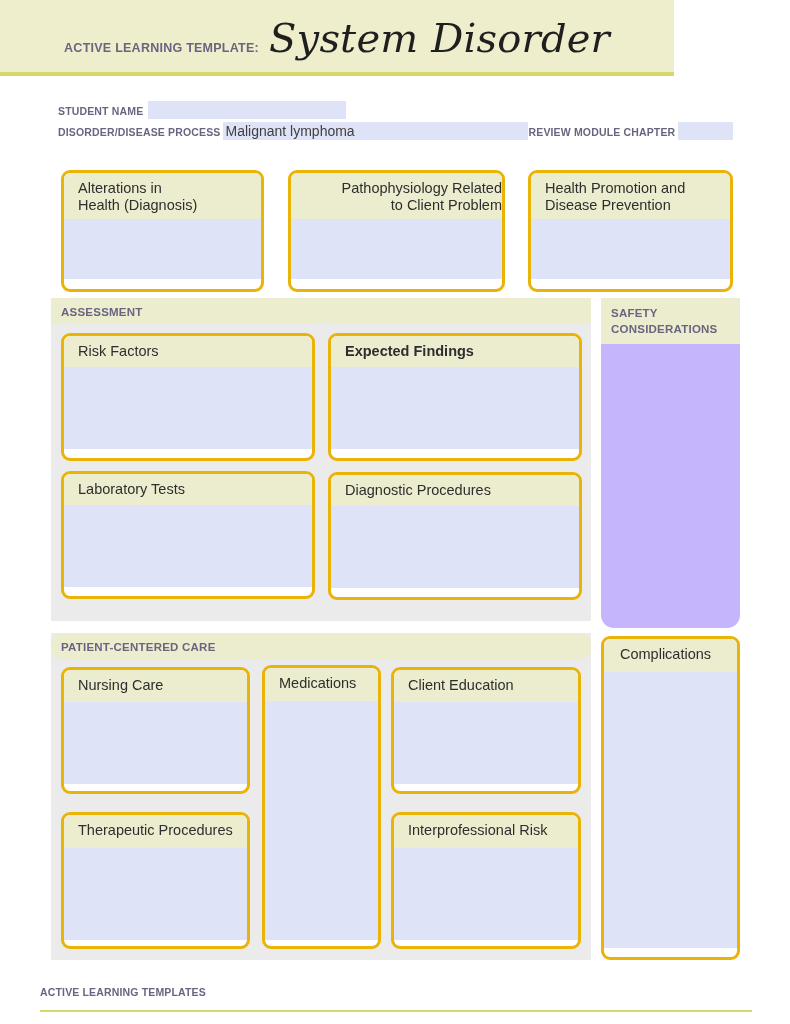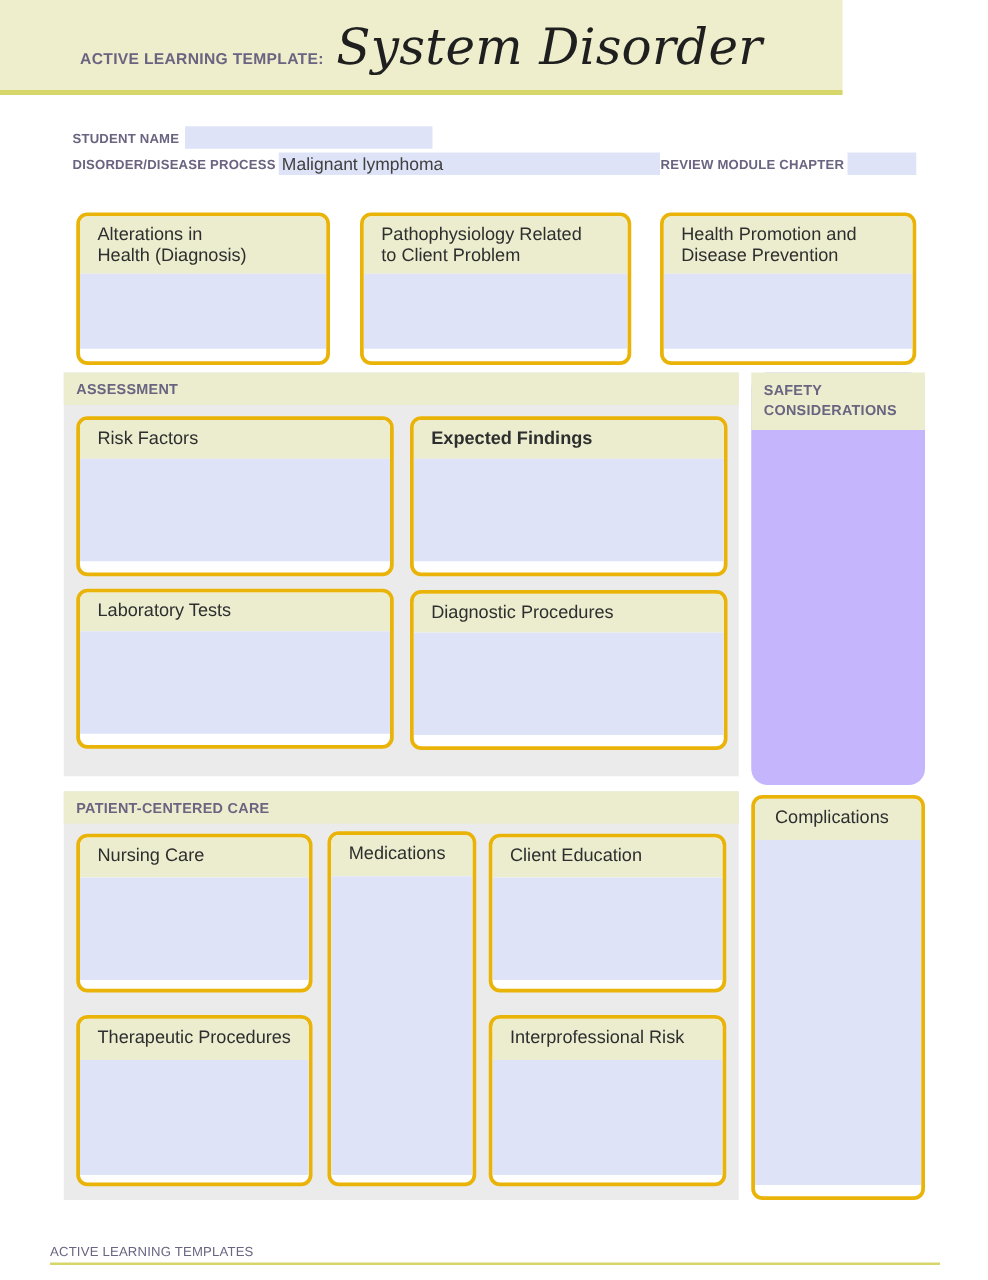--- a/index.html
+++ b/index.html
@@ -113,21 +113,21 @@
   .card-body {
     background: #dfe3f7;
     box-sizing: border-box;
   }
 
   
   .top-card { top: 170px; height: 122px; }
   .top-card .card-head { height: 46px; }
   .top-card .card-body { height: 60px; }
   #top-1 { left: 61px;  width: 203px; }
-  #top-2 { left: 288px; width: 217px; }
+  #top-2 { left: 288px; width: 217px; text-align: right; }
   #top-3 { left: 528px; width: 205px; }
 
   
   .panel {
     position: absolute;
     background: #ebebeb;
     box-sizing: border-box;
   }
   .panel-head {
     background: #ecedcf;
@@ -138,21 +138,21 @@
     text-transform: uppercase;
     padding: 7px 0 6px 10px;
     line-height: 1.35;
     box-sizing: border-box;
     white-space: pre-line;
   }
 
   #panel-assessment { left: 51px; top: 298px; width: 540px; height: 323px; }
   #panel-assessment > .panel-head { height: 26px; }
   #panel-pcc { left: 51px; top: 633px; width: 540px; height: 327px; }
-  #panel-pcc > .panel-head { height: 26px; }
+  #panel-pcc > .panel-head { height: 26px; border-radius: 10px; }
 
   
   .as-card { height: 128px; }
   .as-card .card-head { height: 31px; }
   .as-card .card-body { height: 82px; }
   #as-risk   { left: 61px;  top: 333px; width: 254px; }
   #as-exp    { left: 328px; top: 333px; width: 254px; font-weight: bold; }
   #as-lab    { left: 61px;  top: 471px; width: 254px; }
   #as-diag   { left: 328px; top: 472px; width: 254px; }
 
@@ -202,25 +202,25 @@
   #pc-inter .card-body { height: 92px; }
 
   
   .footer {
     position: absolute;
     left: 40px; bottom: 12px;
     width: 712px;
   }
   .footer-text {
     font-size: 10.5px;
-    font-weight: 400;
+    font-weight: 700;
     letter-spacing: 0.015em;
     color: #6a6480;
     text-transform: uppercase;
-    padding-bottom: 2px;
+    padding-bottom: 12px;
   }
   .footer-rule {
     height: 2px;
     background: #d6d66a;
     width: 100%;
   }
 </style>
 </head>
 <body>
 

